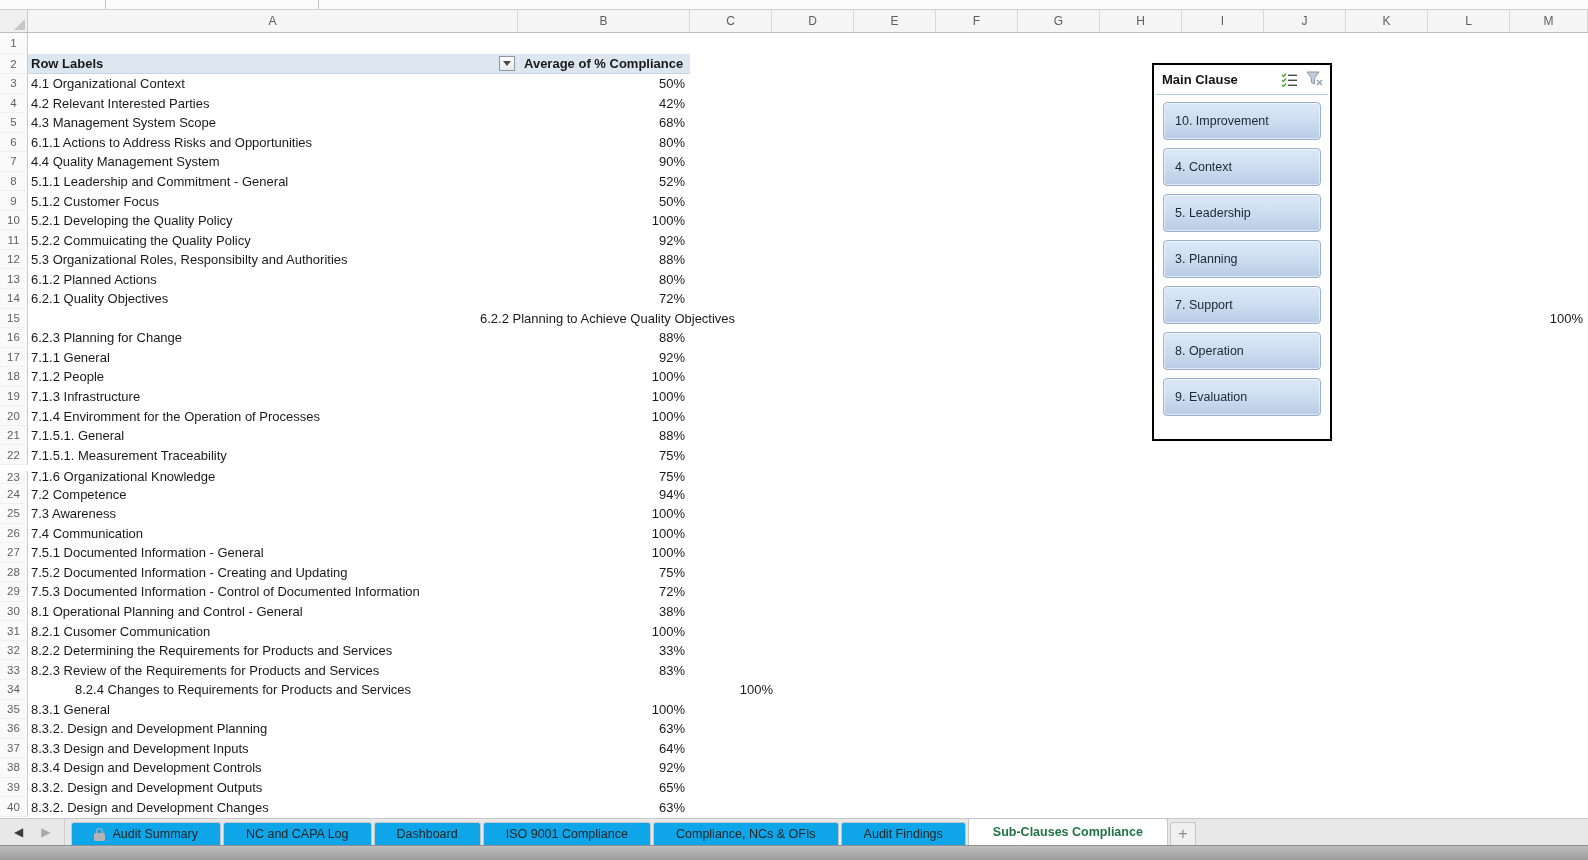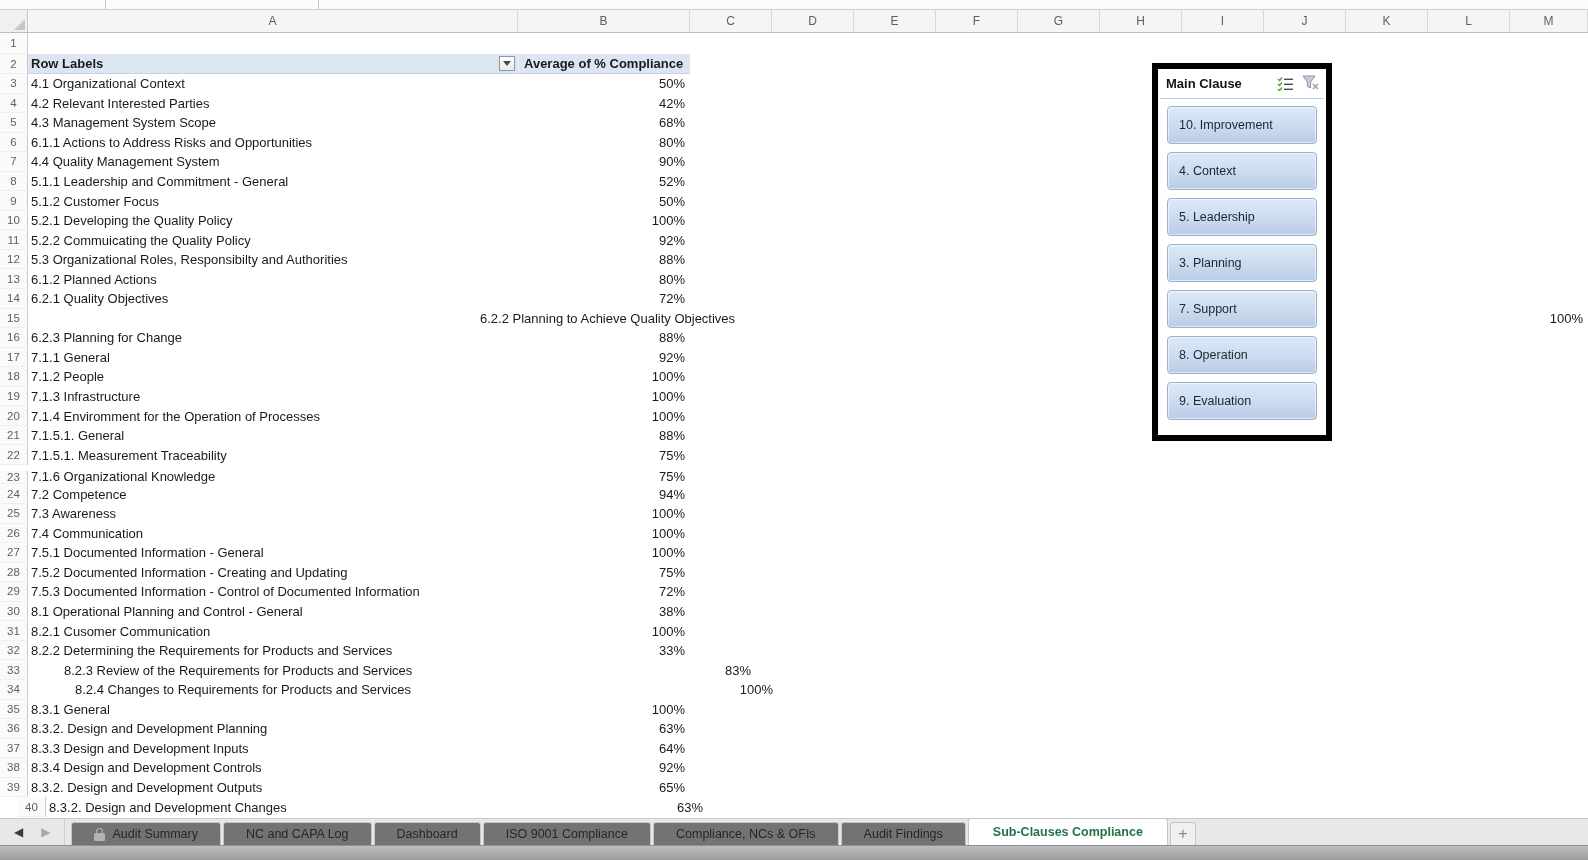--- a/index.html
+++ b/index.html
@@ -28,40 +28,40 @@
   .pivot-head { display:flex; background:#dce6f1; border-bottom:1px solid #c5d3e8; width:662px; }
   .ph-a { position:relative; width:490px; flex:0 0 490px; display:flex; align-items:center; padding-left:3px;
           font-weight:bold; font-size:13px; }
   .ph-b { width:172px; flex:0 0 172px; display:flex; align-items:center; padding-left:5px; font-weight:bold; font-size:13px;
           border-left:1px solid #eaf0f8; }
   .filter-btn { position:absolute; right:3px; top:2px; width:16px; height:15px; background:linear-gradient(#ffffff,#e9e9e9);
                 border:1px solid #8b98a8; display:flex; align-items:center; justify-content:center; cursor:pointer; }
   .filter-btn .tri { width:0; height:0; border-left:4px solid transparent; border-right:4px solid transparent; border-top:5px solid #4a4a4a; }
   
   .slicer { position:absolute; left:1152px; top:63px; width:180px; height:378px; background:#fff;
-            border:6px solid #000000; }
+            border:2px solid #000000; }
   .slicer-head { height:26px; display:flex; align-items:center; justify-content:space-between; padding:2px 6px 0 8px; }
   .slicer-title { font-weight:bold; font-size:13px; color:#141414; }
   .slicer-icons { display:flex; gap:8px; align-items:center; }
   .slicer-icon { width:18px; height:16px; display:flex; align-items:center; justify-content:center; cursor:pointer; }
   .slicer-sep { height:1px; background:#b9cde3; margin:3px 2px 0 2px; }
   .slicer-buttons { display:flex; flex-direction:column; gap:8px; padding:7px 9px; }
   .slicer-btn { height:38px; border:1px solid #9ab0cf; border-radius:4px;
                 background:linear-gradient(#dce9f8 0%, #cbdbef 55%, #b9cce6 100%);
                 box-shadow:inset 0 0 0 1px rgba(255,255,255,.55);
                 display:flex; align-items:center; padding-left:11px; font-size:12.5px; color:#1d2733; cursor:pointer; }
   
   .tabbar { position:absolute; top:818px; left:0; width:100%; height:27px; background:#e8e8e8;
             border-top:1px solid #c9c9c9; display:flex; align-items:flex-end; }
   .navzone { display:flex; align-items:center; gap:18px; padding:0 14px 0 14px; height:27px; border-right:1px solid #cfcfcf; }
   .nav-arrow { font-size:12px; line-height:1; cursor:pointer; }
   .nav-prev { color:#3c3c3c; }
   .nav-next { color:#a8a8a8; }
   .tabs { display:flex; align-items:flex-end; height:27px; margin-left:5px; }
-  .tab { background:#737373; border:1px solid #c6c6c6; border-bottom:none; border-radius:3px 3px 0 0;
+  .tab { background:#0ea5e9; border:1px solid #c6c6c6; border-bottom:none; border-radius:3px 3px 0 0;
          height:23px; margin:0 1px; padding:0 22px; display:flex; align-items:center; gap:7px;
          font-size:12.5px; color:#262626; cursor:pointer; white-space:nowrap; }
   .tab.active { height:27px; background:#ffffff; font-weight:bold; color:#217346; padding:0 24px; }
   .lock { width:11px; height:13px; position:relative; display:inline-block; }
   .lock .body { position:absolute; bottom:0; left:0; width:11px; height:8px; background:#b3b3b3; border-radius:1.5px; }
   .lock .shackle { position:absolute; top:0; left:2px; width:7px; height:7px; border:1.6px solid #b3b3b3; border-bottom:none; border-radius:4px 4px 0 0; }
   .plus-btn { height:23px; width:26px; margin:0 1px; background:#f0f0f0; border:1px solid #c6c6c6; border-bottom:none;
               border-radius:3px 3px 0 0; display:flex; align-items:center; justify-content:center;
               color:#8a8a8a; font-size:16px; cursor:pointer; }
   .bottom-strip { position:absolute; top:845px; left:0; width:100%; height:15px;
@@ -257,21 +257,21 @@
       <div class="g-row" style="height: 19.55px;">
         <div class="rownum">31</div>
         <div class="cell-a">8.2.1 Cusomer Communication</div>
         <div class="cell-b">100%</div>
       </div>
       <div class="g-row" style="height: 19.55px;">
         <div class="rownum">32</div>
         <div class="cell-a">8.2.2 Determining the Requirements for Products and Services</div>
         <div class="cell-b">33%</div>
       </div>
-      <div class="g-row" style="height: 19.55px; gap: 33px;">
+      <div class="g-row" style="height: 19.55px;">
         <div class="rownum">33</div>
         <div class="cell-a">8.2.3 Review of the Requirements for Products and Services</div>
         <div class="cell-b">83%</div>
       </div>
       <div class="g-row" style="height: 19.55px; gap: 44px;">
         <div class="rownum">34</div>
         <div class="cell-a">8.2.4 Changes to Requirements for Products and Services</div>
         <div class="cell-b">100%</div>
       </div>
       <div class="g-row" style="height: 19.55px;">
@@ -292,21 +292,21 @@
       <div class="g-row" style="height: 19.55px;">
         <div class="rownum">38</div>
         <div class="cell-a">8.3.4 Design and Development Controls</div>
         <div class="cell-b">92%</div>
       </div>
       <div class="g-row" style="height: 19.55px;">
         <div class="rownum">39</div>
         <div class="cell-a">8.3.2. Design and Development Outputs</div>
         <div class="cell-b">65%</div>
       </div>
-      <div class="g-row" style="height: 19.55px; padding-left: 18px;">
+      <div class="g-row" style="height: 19.55px;">
         <div class="rownum">40</div>
         <div class="cell-a">8.3.2. Design and Development Changes</div>
         <div class="cell-b">63%</div>
       </div>
     </div>
 
   <div class="slicer">
     <div class="slicer-head">
       <span class="slicer-title">Main Clause</span>
       <span class="slicer-icons">

